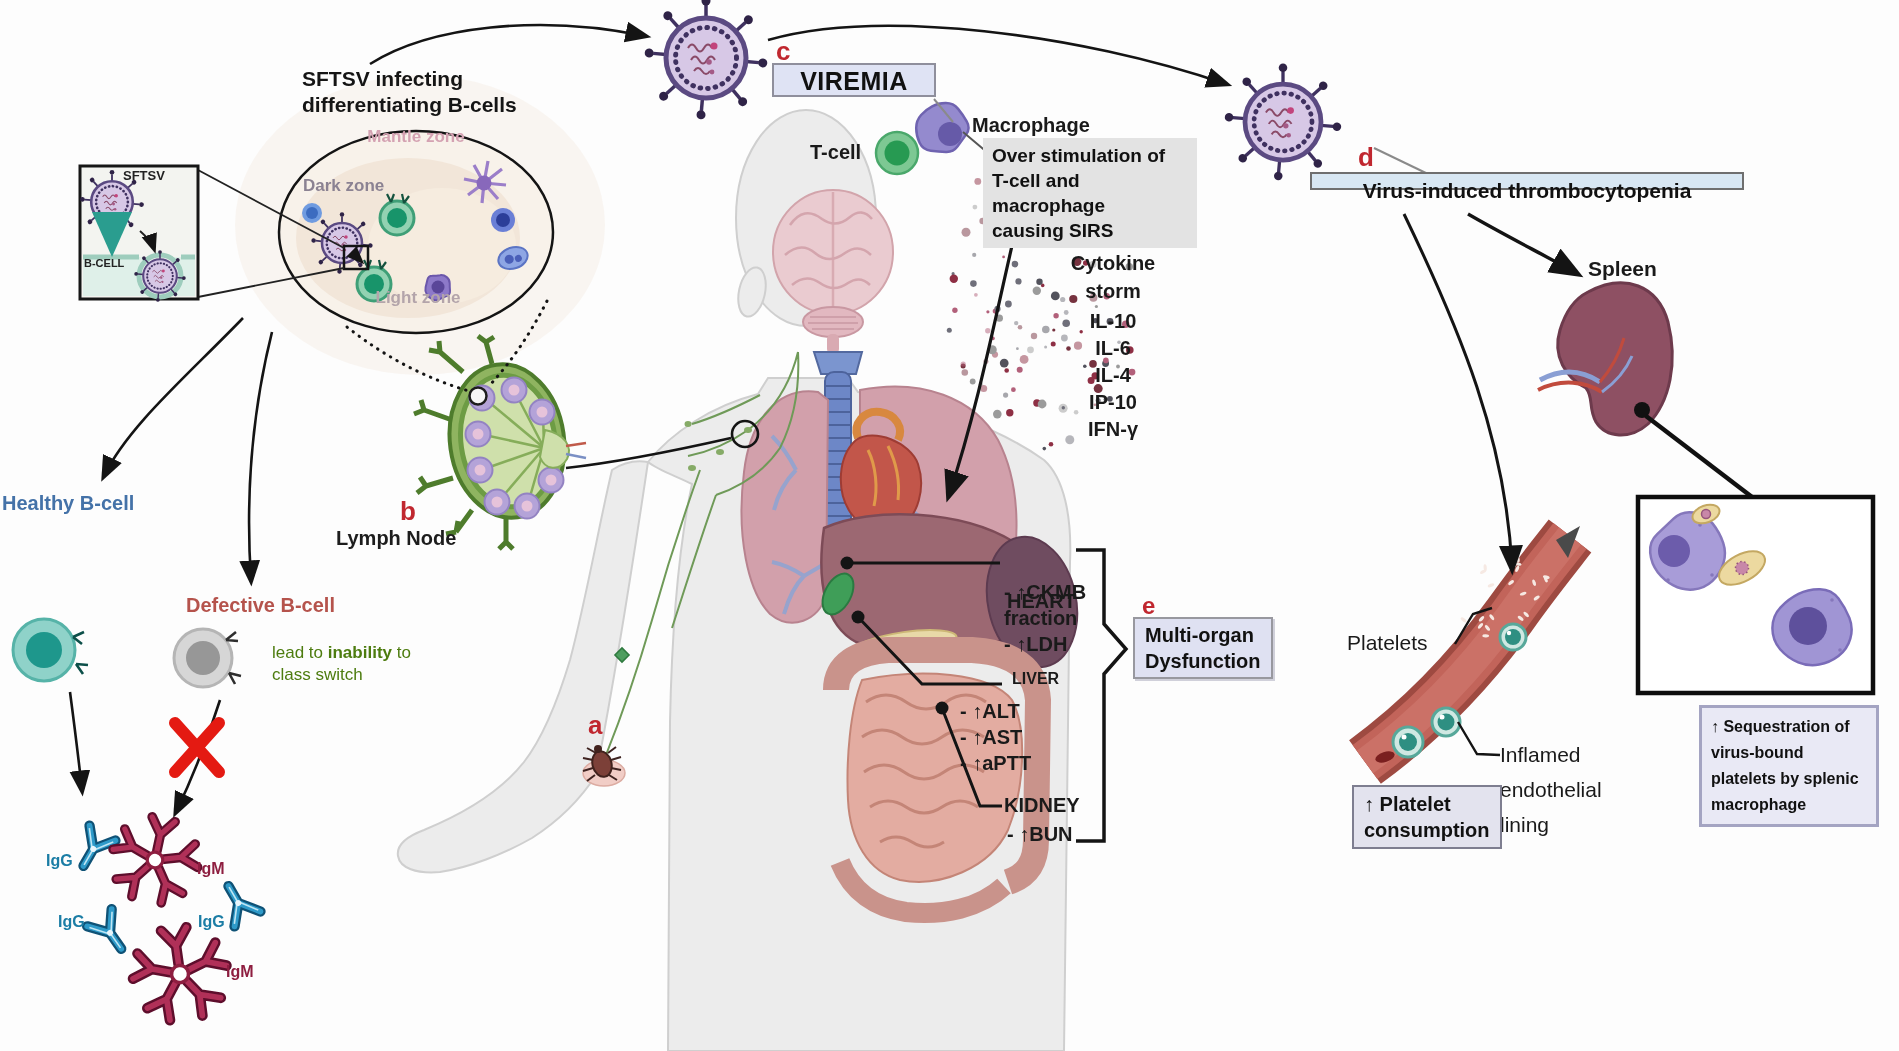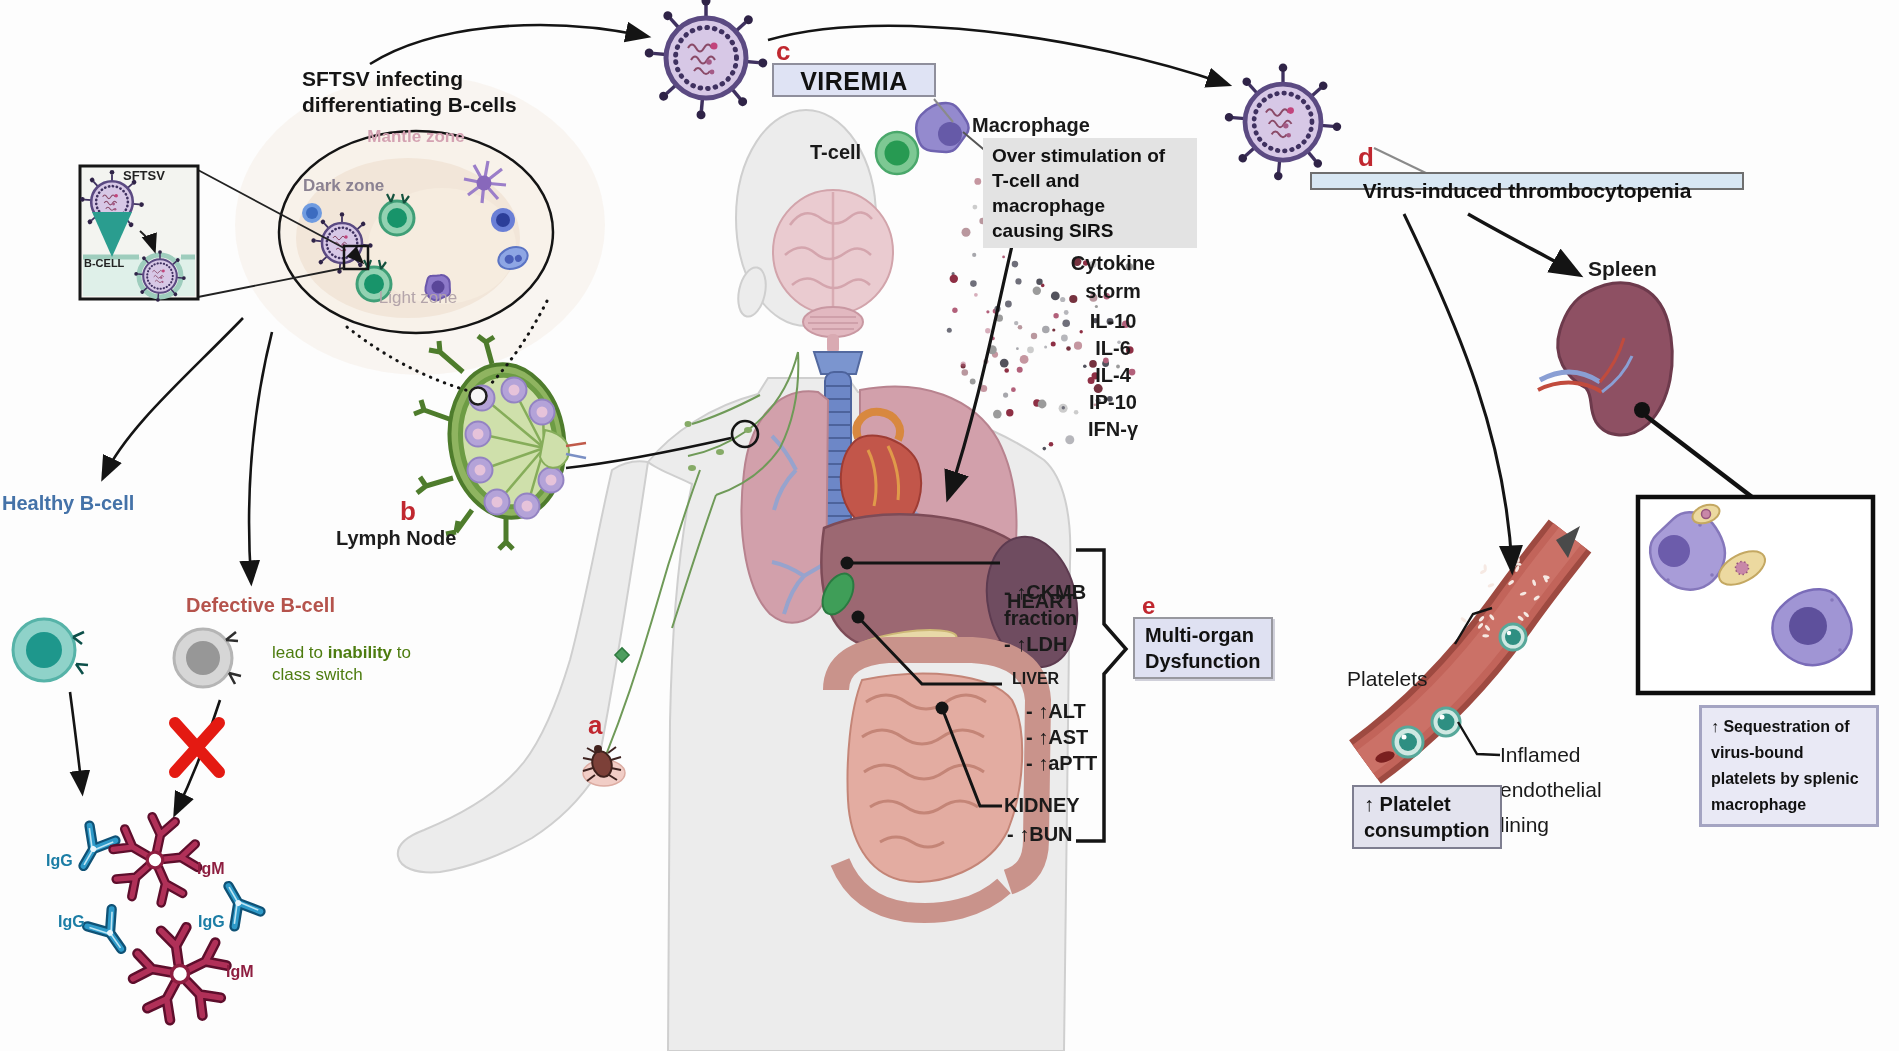--- a/index.html
+++ b/index.html
@@ -492,21 +492,21 @@
         <circle cx="942" cy="708" r="6.5"></circle>
   </g>
 
   <path d="M175 723 L219 772 M219 723 L175 772" stroke="#e41a12" stroke-width="12" stroke-linecap="round" fill="none"></path>
 </svg>
 
 <div class="lbl" style="left:302px;top:66px;font-weight:700;font-size:21px;line-height:26px;color:#151515;">SFTSV infecting
 differentiating B-cells</div>
 <div class="lbl" style="left:352px;top:127px;width:128px;text-align:center;font-weight:600;font-size:17px;color:#d4a2b2;">Mantle zone</div>
 <div class="lbl" style="left:303px;top:176px;font-weight:600;font-size:17px;color:#8b8292;">Dark zone</div>
-<div class="lbl" style="left:355px;top:288px;width:126px;text-align:center;font-weight:400;font-size:17px;color:#b3a4aa;">Light zone</div>
+<div class="lbl" style="left:355px;top:288px;width:126px;text-align:center;font-weight:700;font-size:17px;color:#b3a4aa;">Light zone</div>
 <div class="lbl" style="left:123px;top:168px;font-weight:700;font-size:13px;color:#222;">SFTSV</div>
 <div class="lbl" style="left:84px;top:257px;font-weight:700;font-size:11px;color:#222;">B-CELL</div>
 
 <div class="lbl" style="left:2px;top:492px;font-weight:700;font-size:20px;color:#4472a8;">Healthy B-cell</div>
 <div class="lbl" style="left:186px;top:594px;font-weight:700;font-size:20px;color:#b5534c;">Defective B-cell</div>
 <div class="lbl" style="left:272px;top:620px;width:164px;font-size:17px;line-height:22px;color:#4d7c0f;">
   <span>lead to </span><b>inability</b><span> to
 class switch</span>
 </div>
 
@@ -536,31 +536,31 @@
 <div class="lbl" style="left:1056px;top:337px;width:114px;text-align:center;font-weight:700;font-size:20px;">IL-6</div>
 <div class="lbl" style="left:1056px;top:364px;width:114px;text-align:center;font-weight:700;font-size:20px;">IL-4</div>
 <div class="lbl" style="left:1056px;top:391px;width:114px;text-align:center;font-weight:700;font-size:20px;">IP-10</div>
 <div class="lbl" style="left:1056px;top:418px;width:114px;text-align:center;font-weight:700;font-size:20px;">IFN-γ</div>
 
 <div class="lbl" style="left:1007px;top:551px;font-weight:700;font-size:20px;margin-top:39px;">HEART</div>
 <div class="lbl" style="left:1004px;top:579px;font-weight:700;font-size:20px;line-height:26px;">- ↑CKMB
 fraction
 - ↑LDH</div>
 <div class="lbl" style="left:1012px;top:670px;font-weight:700;font-size:16px;">LIVER</div>
-<div class="lbl" style="left:1026px;top:698px;font-weight:700;font-size:20px;line-height:26px;">- ↑ALT
+<div class="lbl" style="left:960px;top:698px;font-weight:700;font-size:20px;line-height:26px;">- ↑ALT
 - ↑AST
 - ↑aPTT</div>
 <div class="lbl" style="left:1004px;top:794px;font-weight:700;font-size:20px;">KIDNEY</div>
 <div class="lbl" style="left:1007px;top:821px;font-weight:700;font-size:20px;line-height:26px;">- ↑BUN</div>
 <div class="box" style="left:1133px;top:617px;padding:3px 10px;background:#dfe1f2;border:2px solid #98989f;font-weight:700;font-size:20px;line-height:26px;box-shadow:2px 2px 0 #d0d0da;">Multi-organ
 Dysfunction</div>
 
 <div class="box" style="left:1310px;top:172px;width:434px;height:18px;background:#d8e7f3;border:2px solid #6f6f6f;text-align:center;font-weight:700;font-size:21px;line-height:33px;">Virus-induced thrombocytopenia</div>
 <div class="lbl" style="left:1588px;top:257px;font-weight:600;font-size:21px;">Spleen</div>
-<div class="lbl" style="left:1347px;top:631px;font-weight:500;font-size:21px;margin-top:36px;">Platelets</div>
+<div class="lbl" style="left:1347px;top:631px;font-weight:500;font-size:21px;">Platelets</div>
 <div class="lbl" style="left:1500px;top:737px;font-weight:500;font-size:21px;line-height:35px;">Inflamed
 endothelial
 lining</div>
 <div class="box" style="left:1352px;top:785px;padding:4px 10px;background:#e3e3ee;border:2px solid #7e7e90;font-weight:700;font-size:20px;line-height:26px;">↑ Platelet
 consumption</div>
 <div class="box" style="left:1699px;top:705px;width:180px;padding:6px 9px;background:#e9e9f5;border:3px solid #a4a4c2;font-weight:600;font-size:16px;line-height:26px;">↑ Sequestration of
 virus-bound
 platelets by splenic
 macrophage</div>
 

